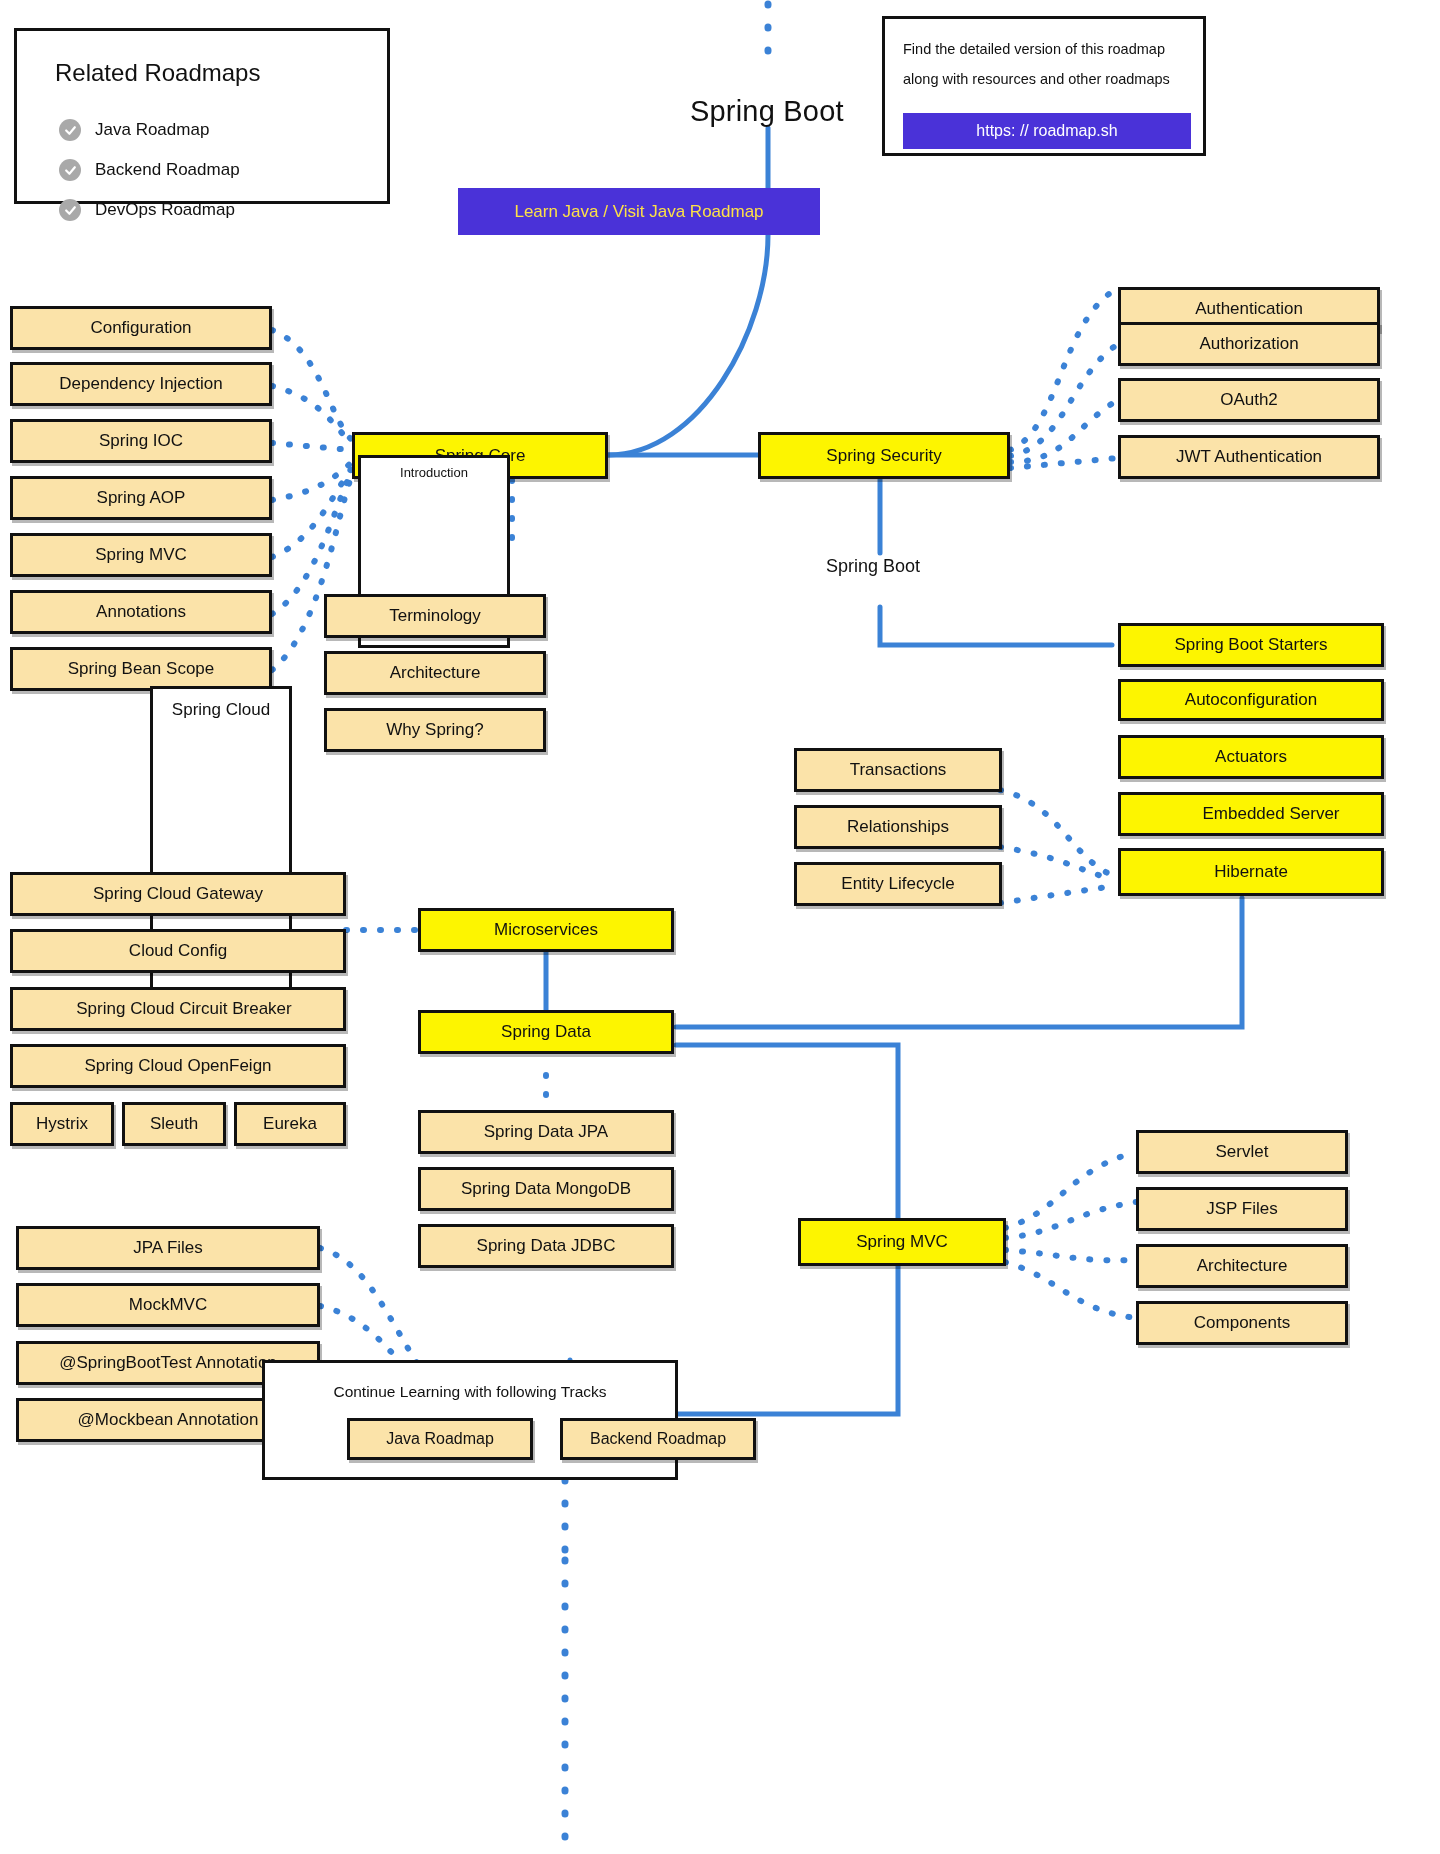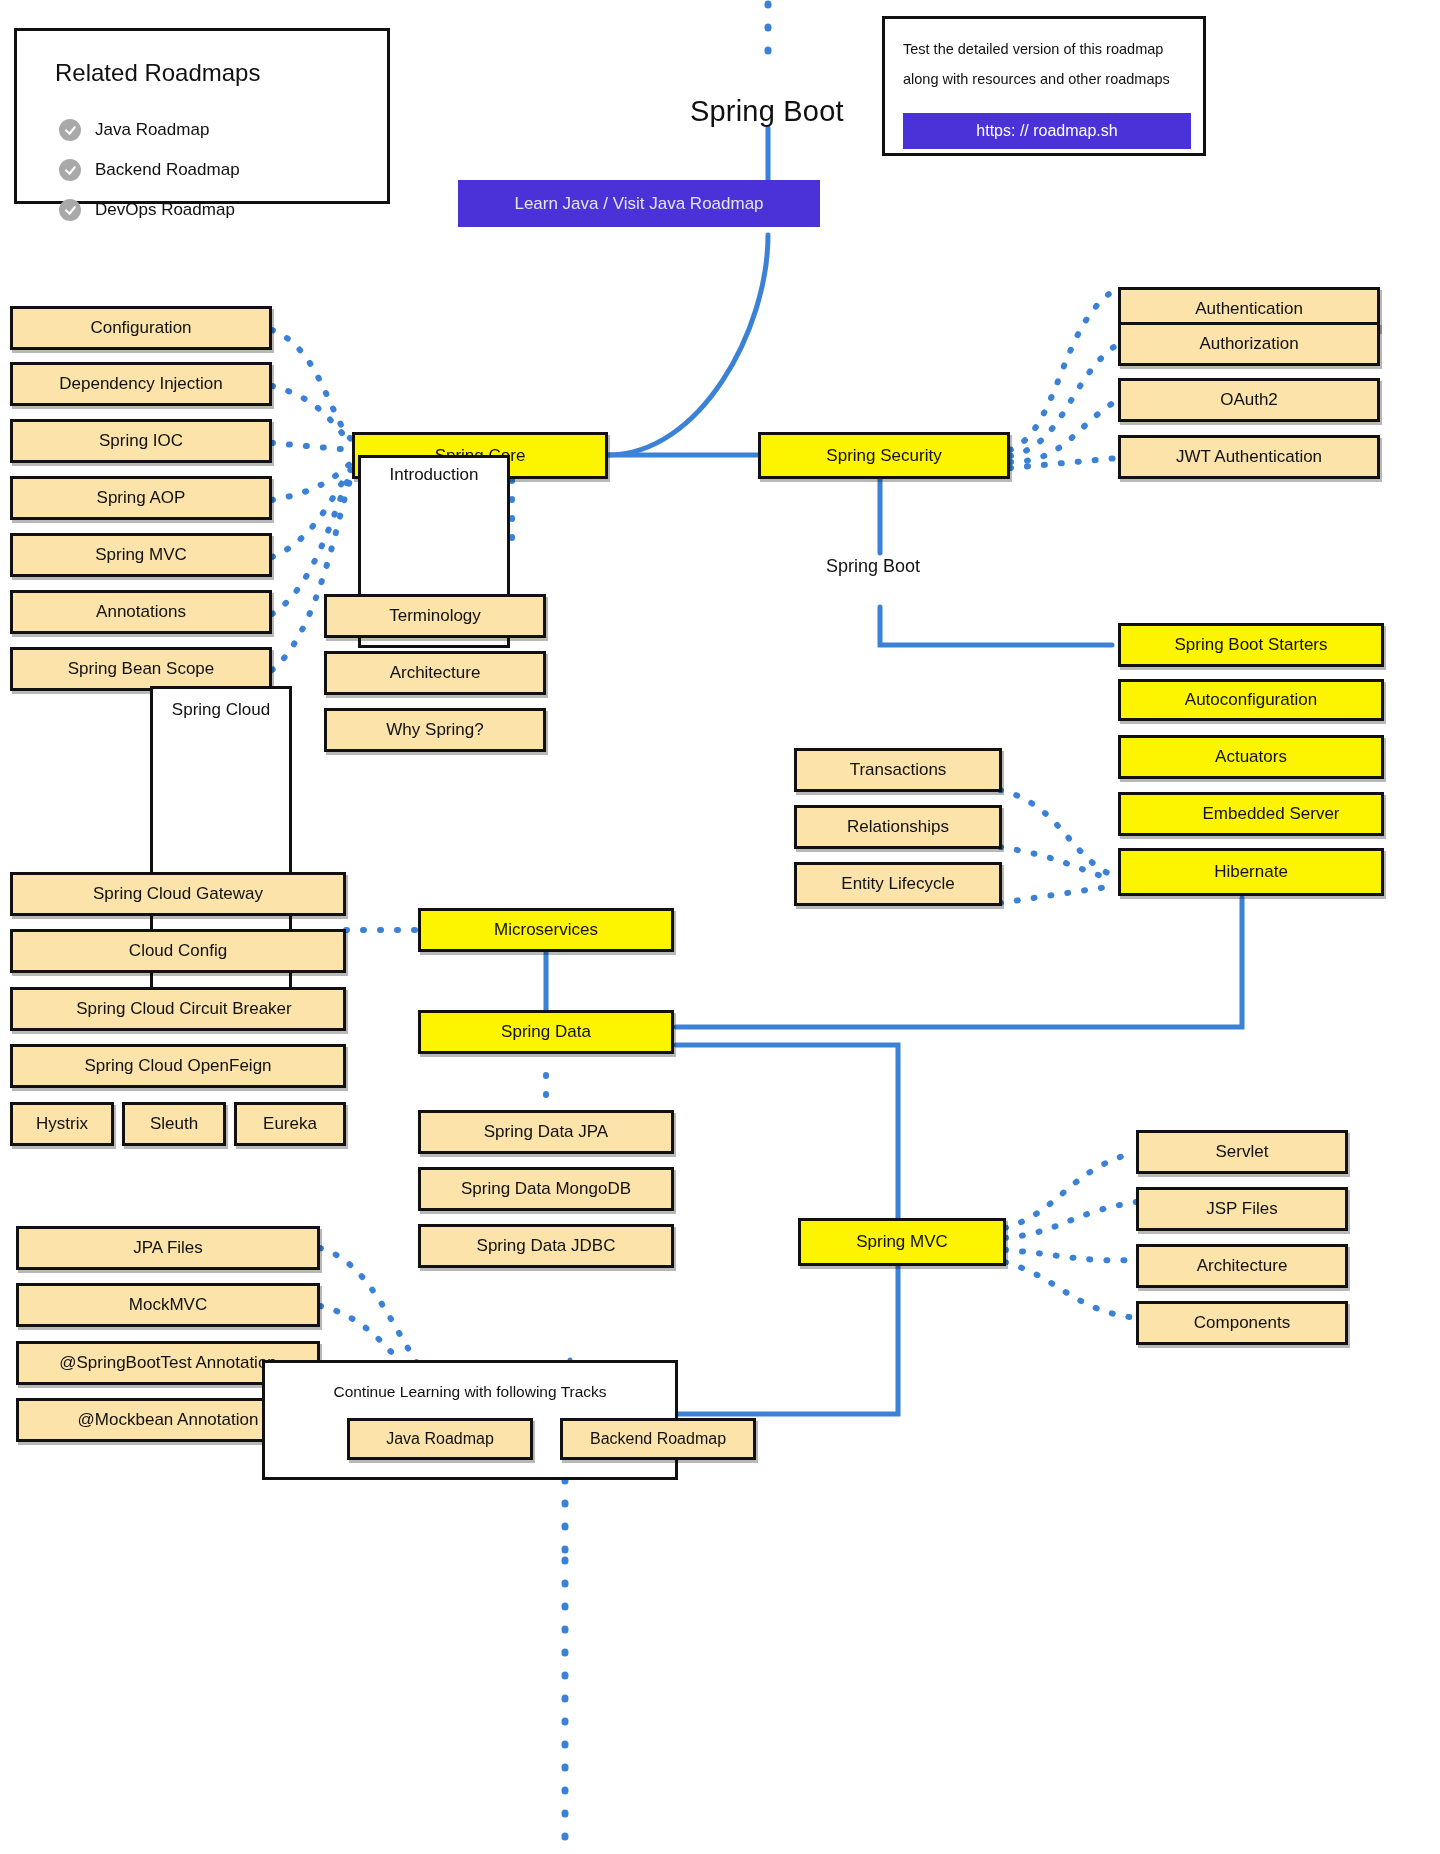--- a/index.html
+++ b/index.html
@@ -30,26 +30,26 @@
        align-items:center;justify-content:center;flex:0 0 auto;}
   .chk svg{width:13px;height:13px;display:block;}
 
   
   #rsbox{left:882px;top:16px;width:324px;height:140px;}
   #rsbox .ln{position:absolute;left:18px;font-size:14.5px;color:#111;}
   #rslink{position:absolute;left:18px;top:94px;width:288px;height:36px;background:#4a32d8;
           color:#ffffff;display:flex;align-items:center;justify-content:center;font-size:16px;}
 
   
-  #learnjava{left:458px;top:180px;width:362px;height:47px;background:#4a32d8;color:#e5e5e5;
+  #learnjava{left:458px;top:188px;width:362px;height:47px;background:#4a32d8;color:#fde047;
              border:none;font-size:17px;}
 
   
   #introbox{left:358px;top:455px;width:152px;height:193px;}
-  #introlbl{left:358px;top:465px;width:152px;text-align:center;font-size:17px;}
+  #introlbl{left:358px;top:465px;width:152px;text-align:center;font-size:13px;}
   #cloudbox{left:150px;top:686px;width:142px;height:304px;}
   #cloudlbl{left:150px;top:700px;width:142px;text-align:center;font-size:17px;}
   #contbox{left:262px;top:1360px;width:416px;height:120px;}
   #contlbl{left:262px;top:1383px;width:416px;text-align:center;font-size:15.5px;}
 </style>
 </head>
 <body>
 
 <div id="canvas">
 
@@ -142,21 +142,21 @@
       <span class="chk">
         <svg viewBox="0 0 24 24">
             <path d="M4 12 L10 18 L20 6" stroke="#fff" stroke-width="4" fill="none" stroke-linecap="round" stroke-linejoin="round"></path>
           </svg>
       </span>
       <span>DevOps Roadmap</span>
     </div>
   </div>
 
   <div class="panel" id="rsbox">
-    <div class="ln" style="top:22px;">Test the detailed version of this roadmap</div>
+    <div class="ln" style="top:22px;">Find the detailed version of this roadmap</div>
     <div class="ln" style="top:52px;">along with resources and other roadmaps</div>
     <div id="rslink">https: // roadmap.sh</div>
   </div>
 
   <div class="node" id="learnjava">Learn Java / Visit Java Roadmap</div>
 
   <div class="node peach shadow" style="left:10px;top:306px;width:262px;height:44px;">Configuration</div>
   <div class="node peach shadow" style="left:10px;top:362px;width:262px;height:44px;">Dependency Injection</div>
   <div class="node peach shadow" style="left:10px;top:419px;width:262px;height:44px;">Spring IOC</div>
   <div class="node peach shadow" style="left:10px;top:476px;width:262px;height:44px;">Spring AOP</div>

